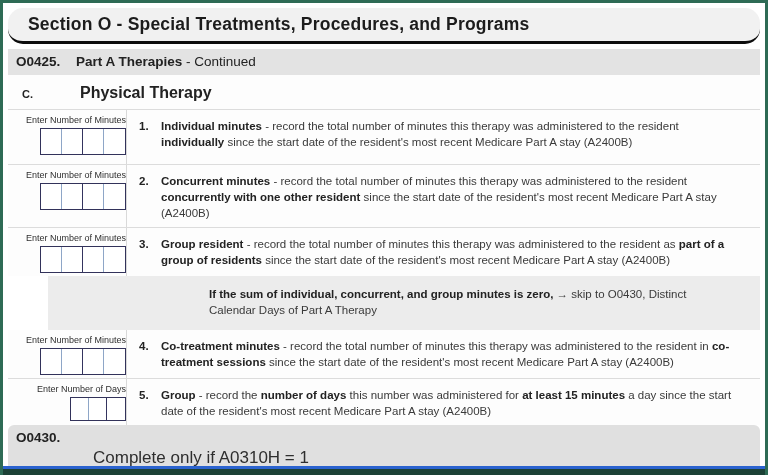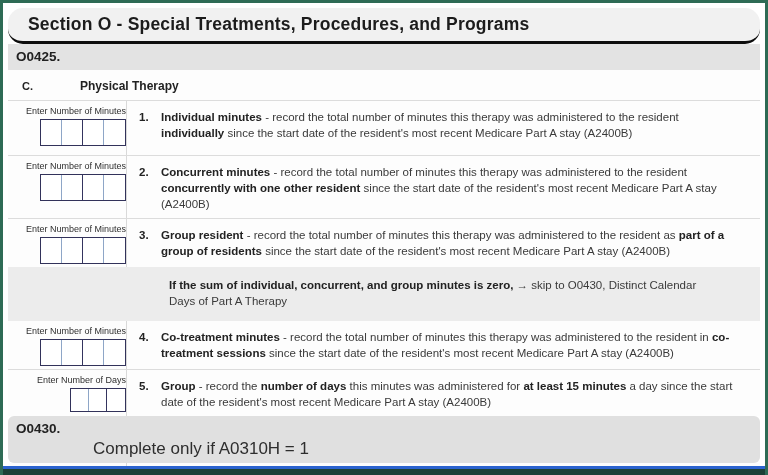--- a/index.html
+++ b/index.html
@@ -23,35 +23,36 @@
     font-size:17.5px;
     font-weight:bold;
     color:#1c1c1c;
     letter-spacing:0.2px;
     border-radius:15px;
   }
 
   
   .code-bar {
     background:#e3e3e3;
+    margin-top:5px;
     padding:5px 8px 6px 8px;
     font-size:13.5px;
   }
   .code-bar .bar-line { display:flex; align-items:baseline; }
   .code { font-weight:bold; width:60px; flex:0 0 auto; color:#222; }
   .bar-title { font-weight:bold; color:#222; }
   .bar-title .suffix { font-weight:normal; }
   .code-bar.o0430 { background:#e0e0e0; margin-top:0; padding-bottom:4px;border-radius:6px; }
   .code-bar.o0430 .code { width:67px; }
   .bar-sub { font-weight:normal; font-size:17px; margin-left:77px; margin-top:3px; color:#2e2e2e; }
 
   
   .sub-row { display:flex; align-items:baseline; padding:9px 0 7px 14px; background:#fdfdfd; }
   .sub-letter { font-weight:bold; font-size:11px; width:19px; color:#222; }
-  .sub-title { font-weight:bold; font-size:12px; color:#222;padding-left:39px; }
+  .sub-title { font-weight:bold; font-size:16px; color:#222;padding-left:39px; }
 
   
   .form-row { display:flex; background:#fdfdfd; }
   .form-row.rule-top { border-top:1px solid #dcdcdc; }
   .left-col {
     width:119px; flex:0 0 auto;
     border-right:1px solid #d9d9d9;
     text-align:right;
     padding-top:5px;
   }
@@ -85,20 +86,21 @@
   .r5 { min-height:46px; }
   .r6 { min-height:51px; }
   .r6 .row-content { padding:6px 14px 0 41px; line-height:15.5px; }
 
   
   .note-row {
     background:#ececec;
     padding:10px 40px 12px 161px;
     font-size:11.5px;
     line-height:16px;
+    margin-left:40px;
   }
   .note-row b { color:#222; }
 
   
   .bottom-edge {
     position:absolute; left:0; right:0; bottom:0;
     height:9px;
     border-top:3px solid #2b63cf;
     background:#1c4136;
     z-index:5;
@@ -109,20 +111,21 @@
 
 <div class="inner">
 
   <div class="header-bar">
     <span>Section O - Special Treatments, Procedures, and Programs</span>
   </div>
 
   <div class="code-bar">
     <div class="bar-line">
       <span class="code">O0425.</span>
+      <span class="bar-title"><b>Part A Therapies</b><span class="suffix"> - Continued</span></span>
     </div>
   </div>
 
   <div class="sub-row">
     <span class="sub-letter">C.</span>
     <span class="sub-title">Physical Therapy</span>
   </div>
 
   <div class="form-row rule-top r1">
     <div class="left-col">
@@ -196,21 +199,21 @@
     <div class="left-col">
       <div class="box-label">Enter Number of Days</div>
       <div class="boxes days">
           <span class="cell"></span>
           <span class="cell"></span>
           <span class="cell"></span>
         </div>
     </div>
     <div class="row-content">
       <span class="row-num">5.</span>
-      <span class="row-text"><b>Group</b><span> - record the </span><b>number of days</b><span> this minutes was administered for </span><b>at least 15 minutes</b><span> a day since the start date of the resident's most recent Medicare Part A stay (A2400B)</span></span>
+      <span class="row-text"><b>Group</b><span> - record the </span><b>number of days</b><span> this number was administered for </span><b>at least 15 minutes</b><span> a day since the start date of the resident's most recent Medicare Part A stay (A2400B)</span></span>
     </div>
   </div>
 
   <div class="code-bar o0430">
     <div class="bar-line">
       <span class="code">O0430.</span>
     </div>
     <div class="bar-sub">Complete only if A0310H = 1</div>
   </div>
 

